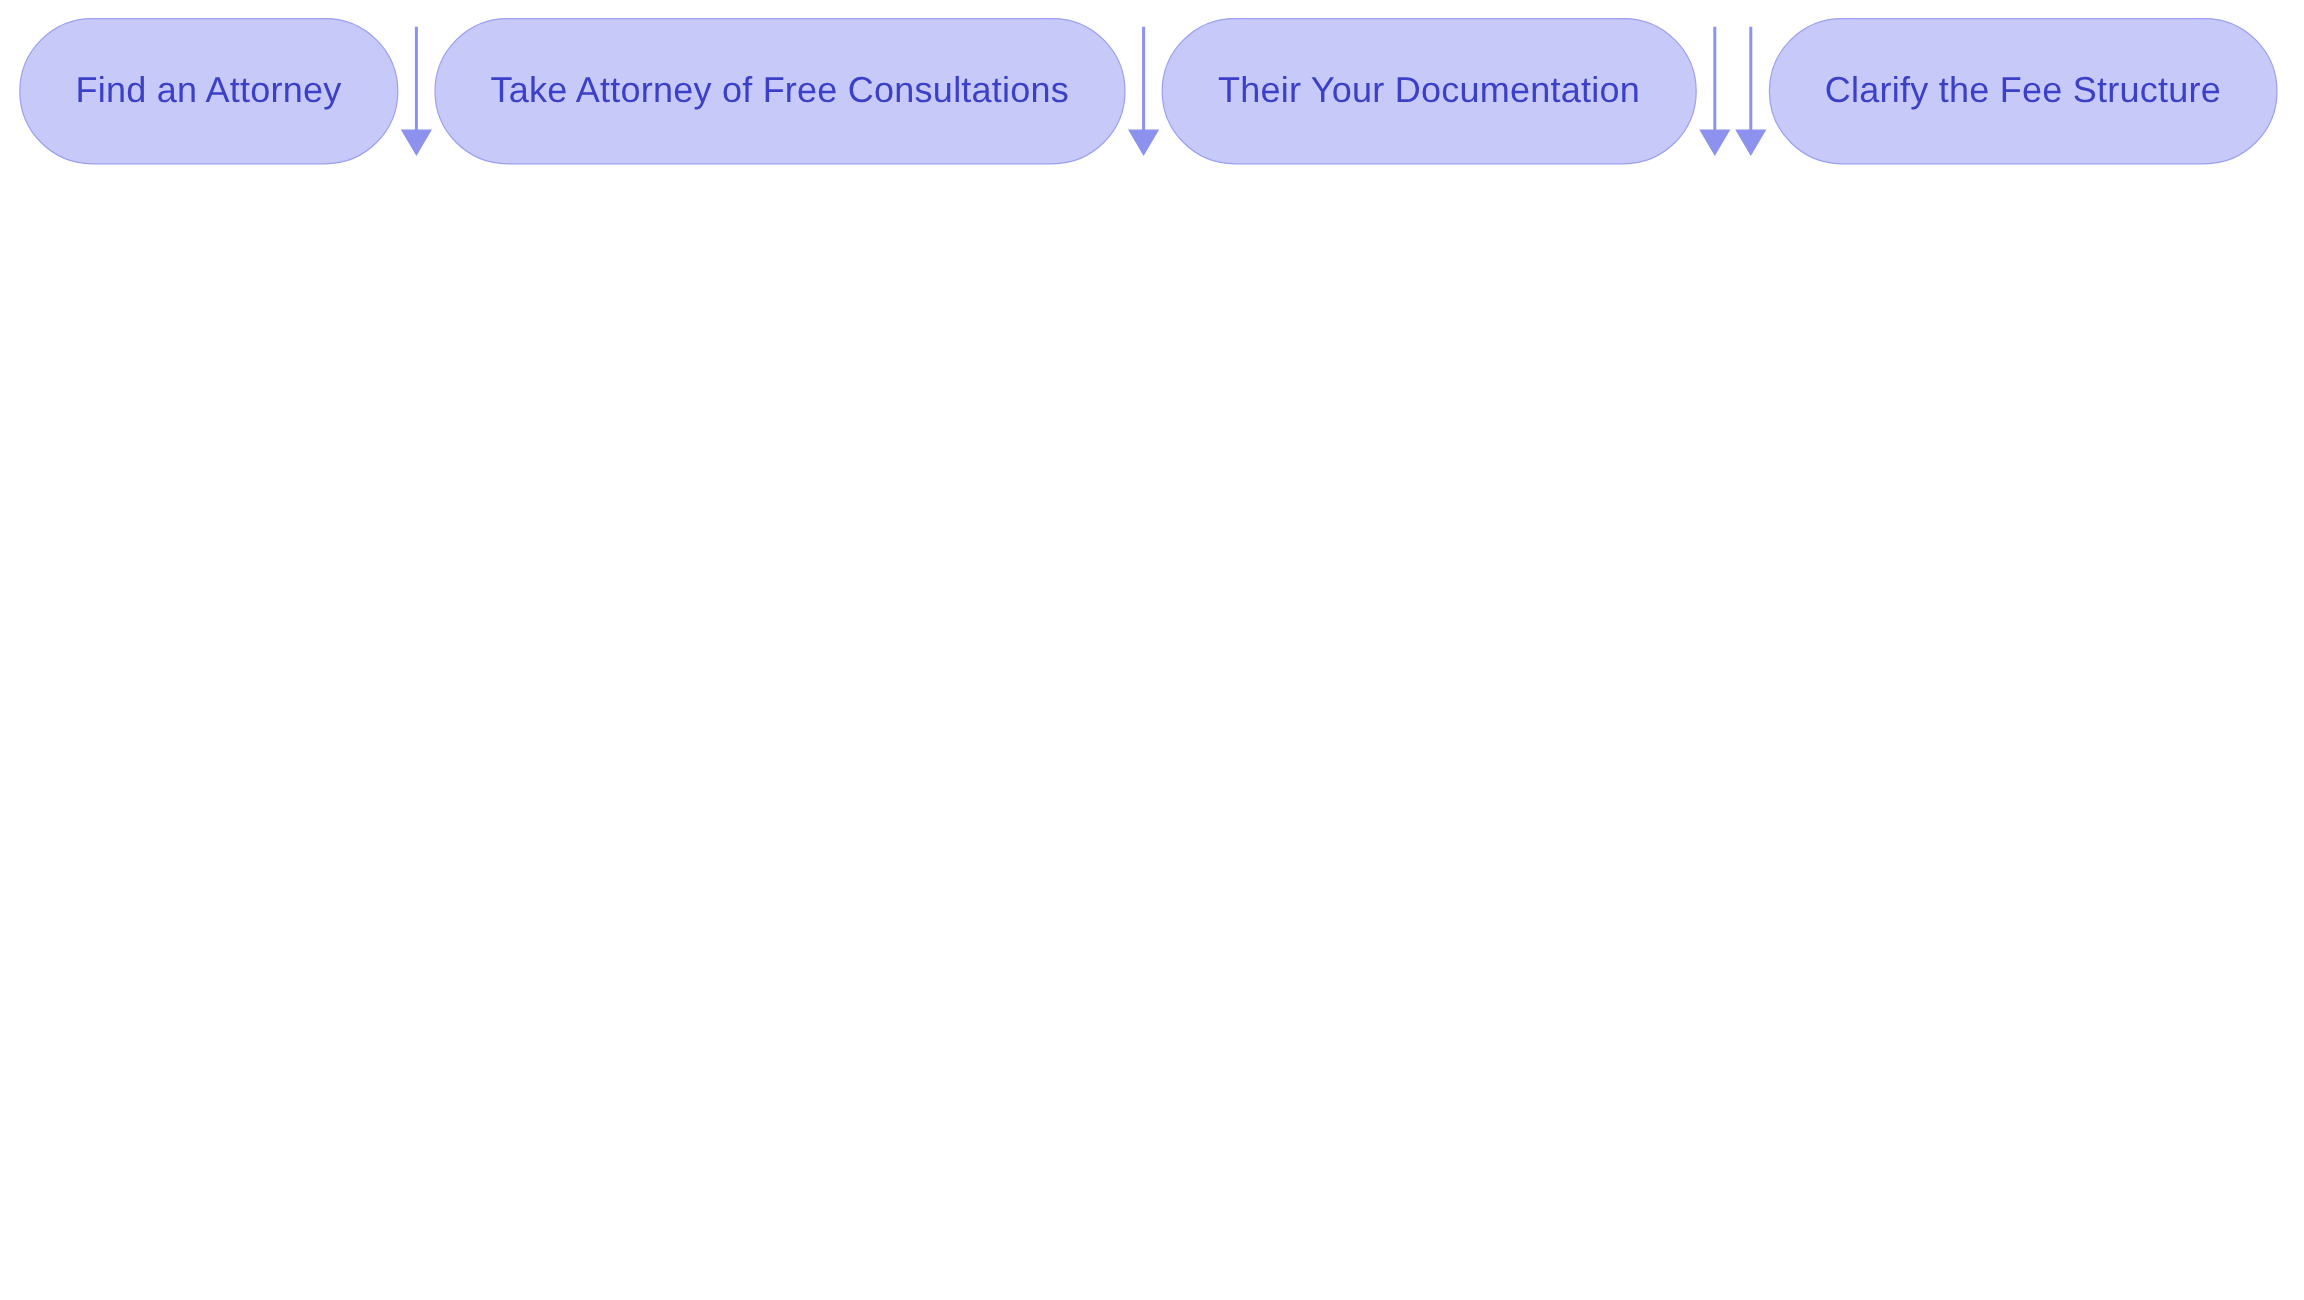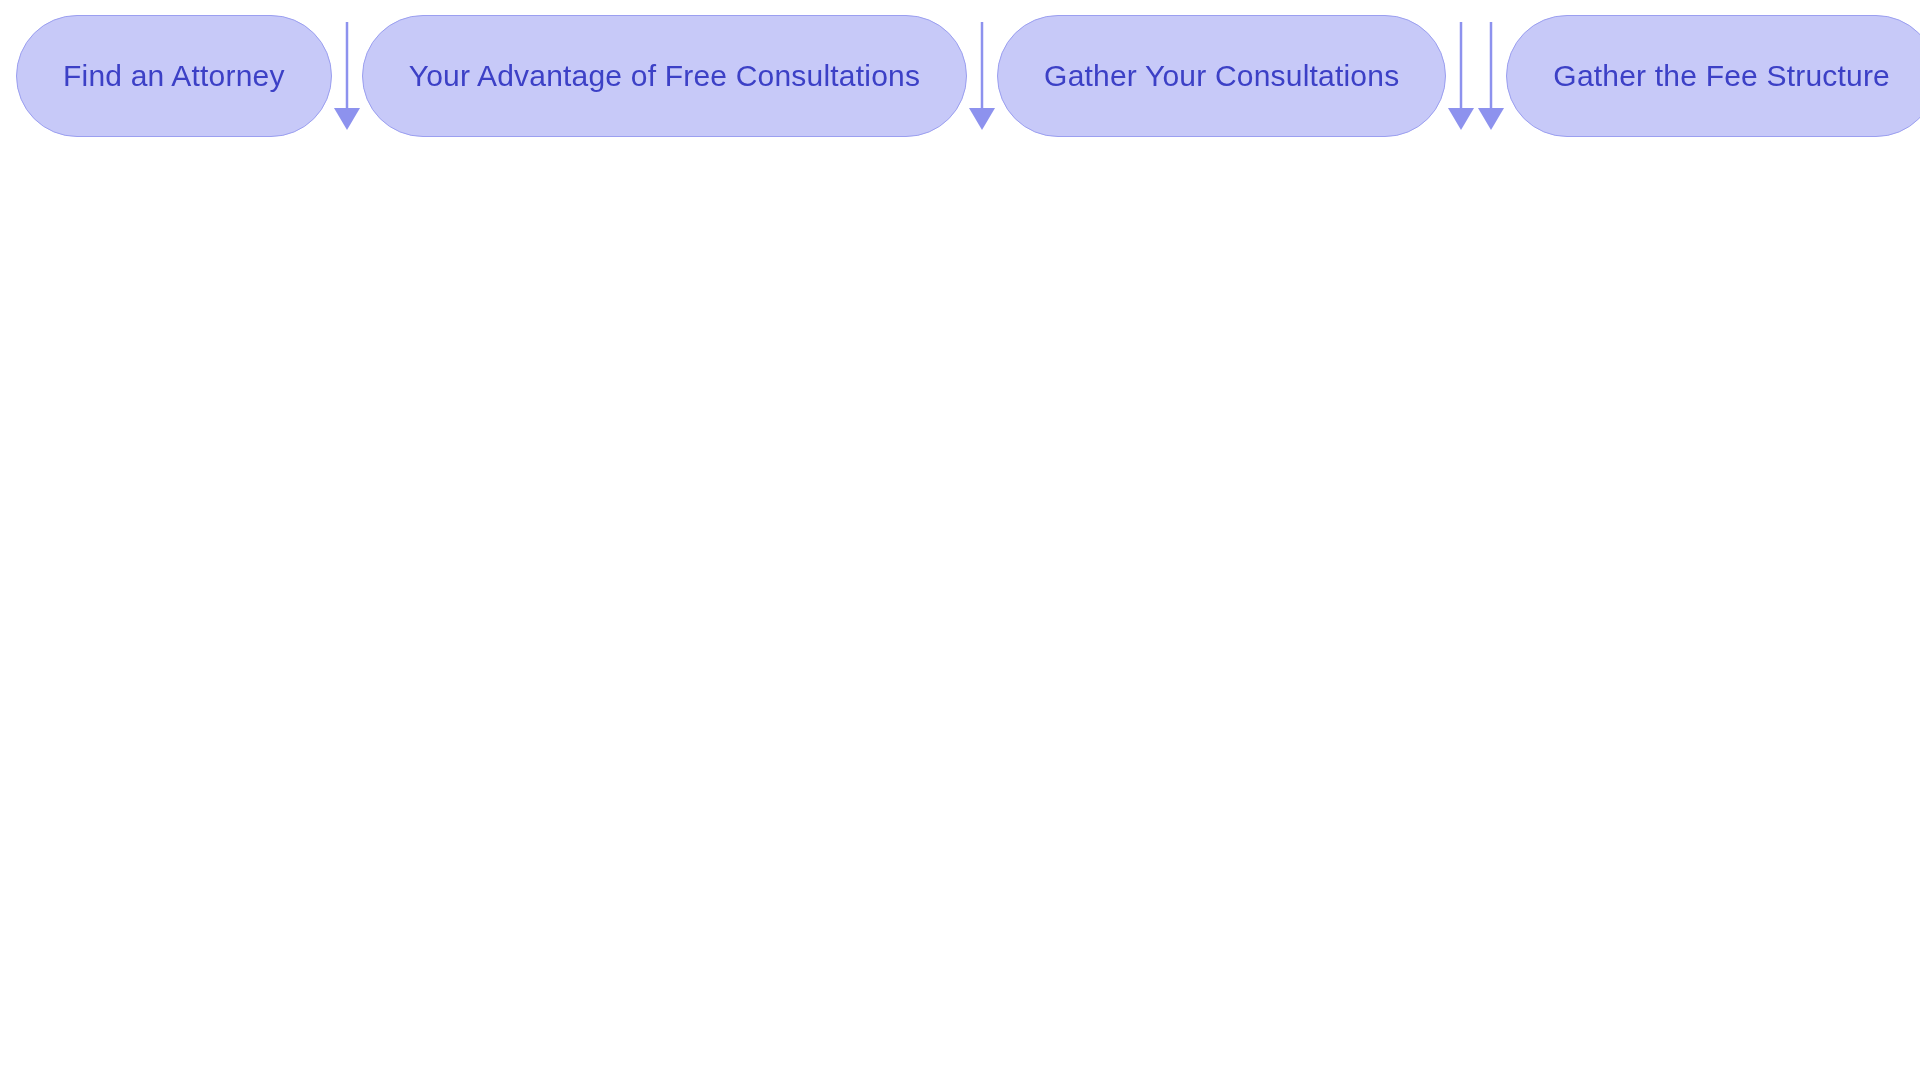--- a/index.html
+++ b/index.html
@@ -57,36 +57,36 @@
 <div class="canvas">
   <div class="flow">
 
     <div class="node">Find an Attorney</div>
 
     <svg class="arrow" viewBox="0 0 30 108" xmlns="http://www.w3.org/2000/svg">
       <line class="arrow-line" x1="15" y1="0" x2="15" y2="90"></line>
       <path class="arrow-head" d="M2,86 L28,86 L15,108 Z"></path>
     </svg>
 
-    <div class="node">Your Advantage of Free Consultations</div>
+    <div class="node">Take Attorney of Free Consultations</div>
 
     <svg class="arrow" viewBox="0 0 30 108" xmlns="http://www.w3.org/2000/svg">
       <line class="arrow-line" x1="15" y1="0" x2="15" y2="90"></line>
       <path class="arrow-head" d="M2,86 L28,86 L15,108 Z"></path>
     </svg>
 
-    <div class="node">Gather Your Consultations</div>
+    <div class="node">Their Your Documentation</div>
 
     <svg class="arrow" viewBox="0 0 30 108" xmlns="http://www.w3.org/2000/svg">
       <line class="arrow-line" x1="15" y1="0" x2="15" y2="90"></line>
       <path class="arrow-head" d="M2,86 L28,86 L15,108 Z"></path>
     </svg>
 
 
     <svg class="arrow" viewBox="0 0 30 108" xmlns="http://www.w3.org/2000/svg">
       <line class="arrow-line" x1="15" y1="0" x2="15" y2="90"></line>
       <path class="arrow-head" d="M2,86 L28,86 L15,108 Z"></path>
     </svg>
 
-    <div class="node">Gather the Fee Structure</div>
+    <div class="node">Clarify the Fee Structure</div>
 
   </div>
 </div>
 
 </body></html>

